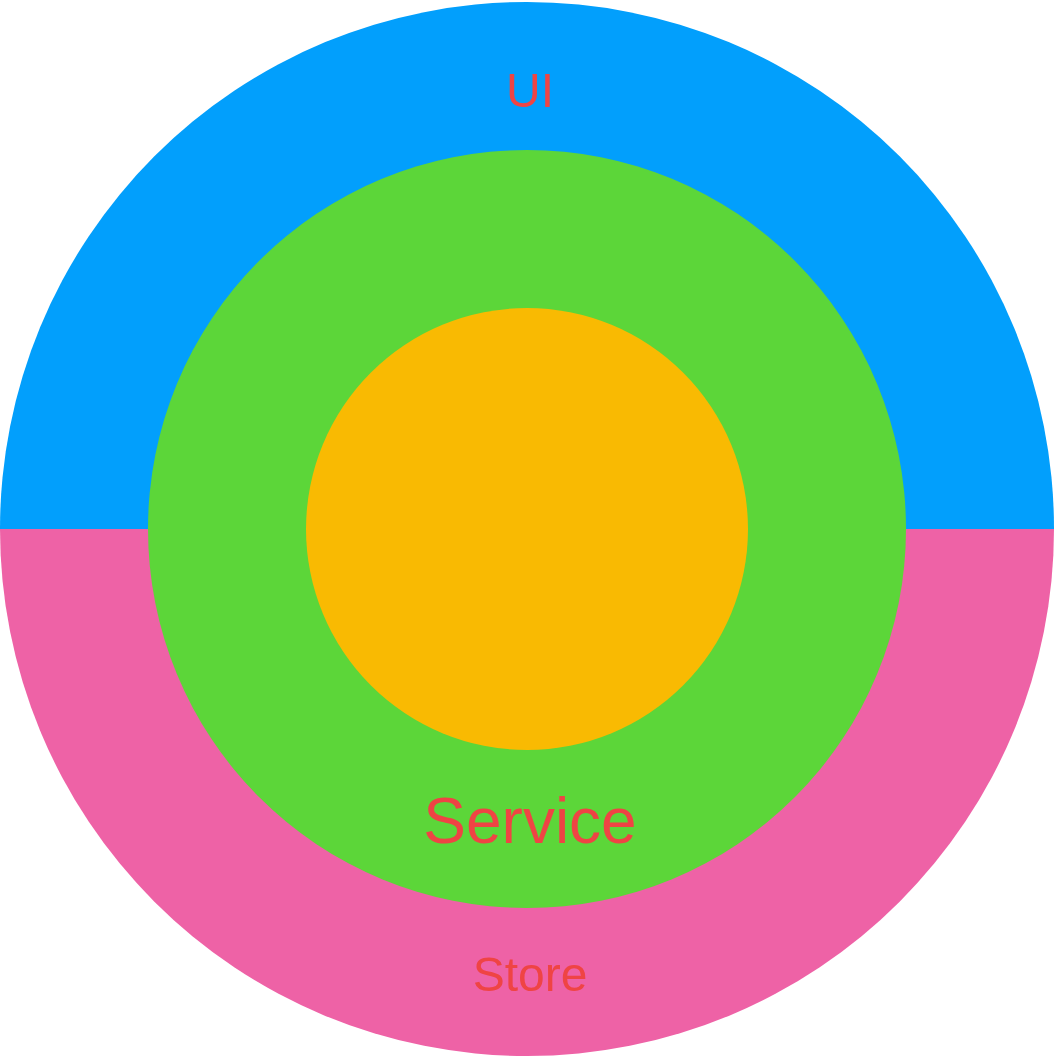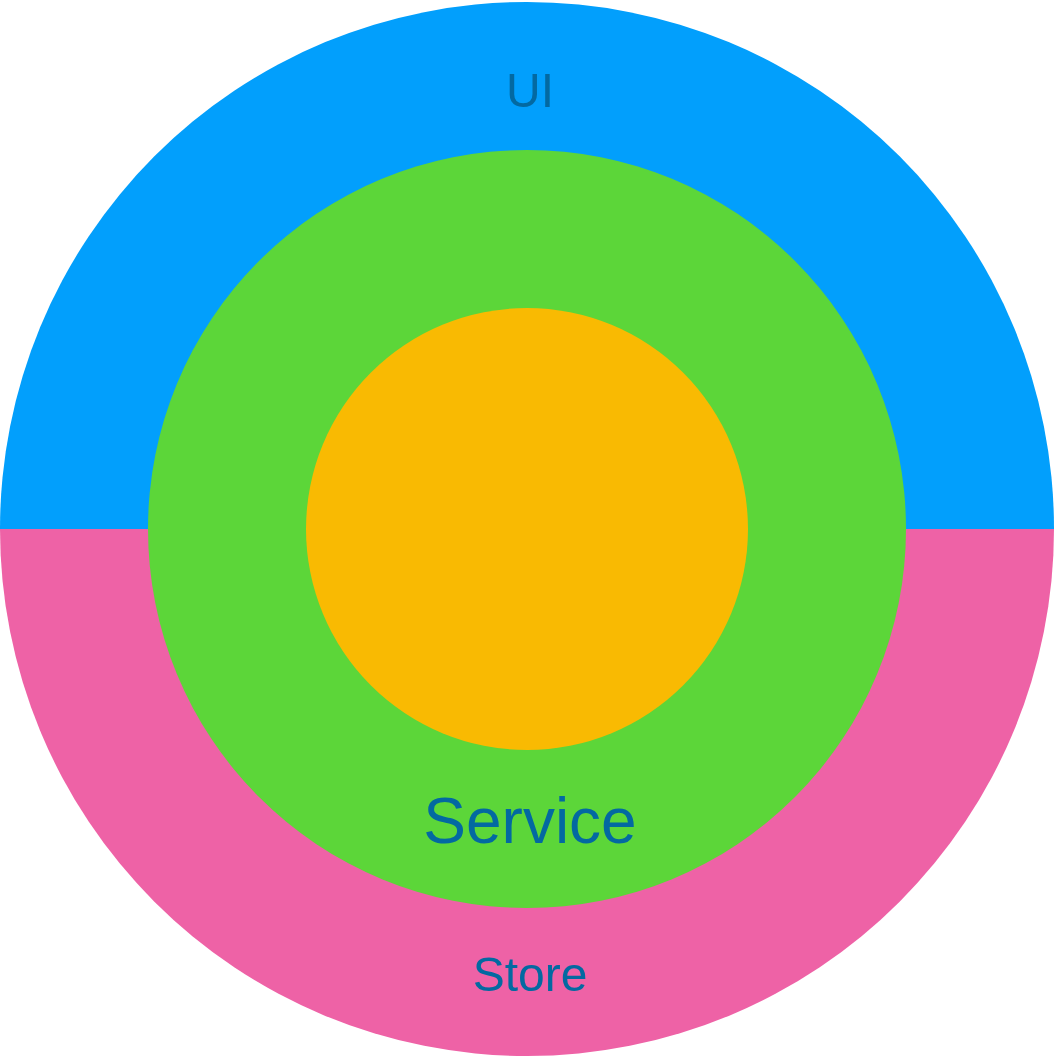--- a/index.html
+++ b/index.html
@@ -51,21 +51,21 @@
     left: 306px;
     top: 308px;
     width: 442px;
     height: 442px;
     border-radius: 50%;
   }
   .ring-label {
     position: absolute;
     left: 530px;
     transform: translateX(-50%);
-    color: #0369a1;
+    color: #ef4444;
     line-height: 1;
     white-space: nowrap;
     font-weight: 400;
   }
   .label-ui      { top: 67px;  font-size: 48px; }
   .label-entity  { top: 503px; font-size: 64px; }
   .label-service { top: 789px; font-size: 64px; }
   .label-store   { top: 951px; font-size: 48px; }
 </style>
 </head>

